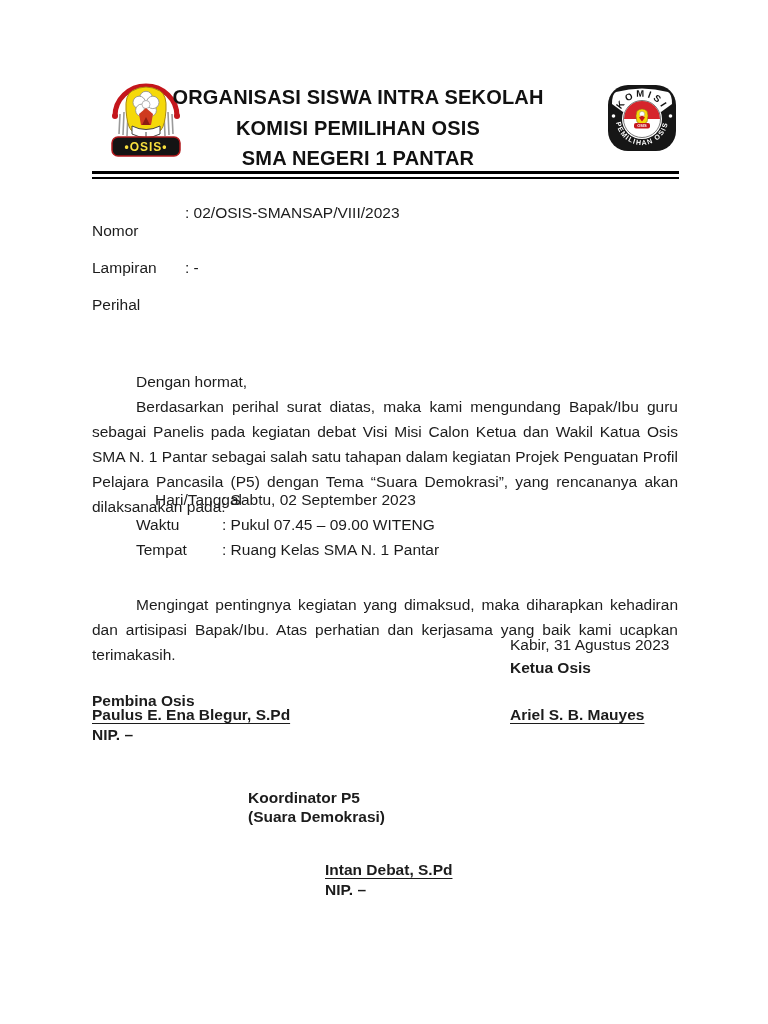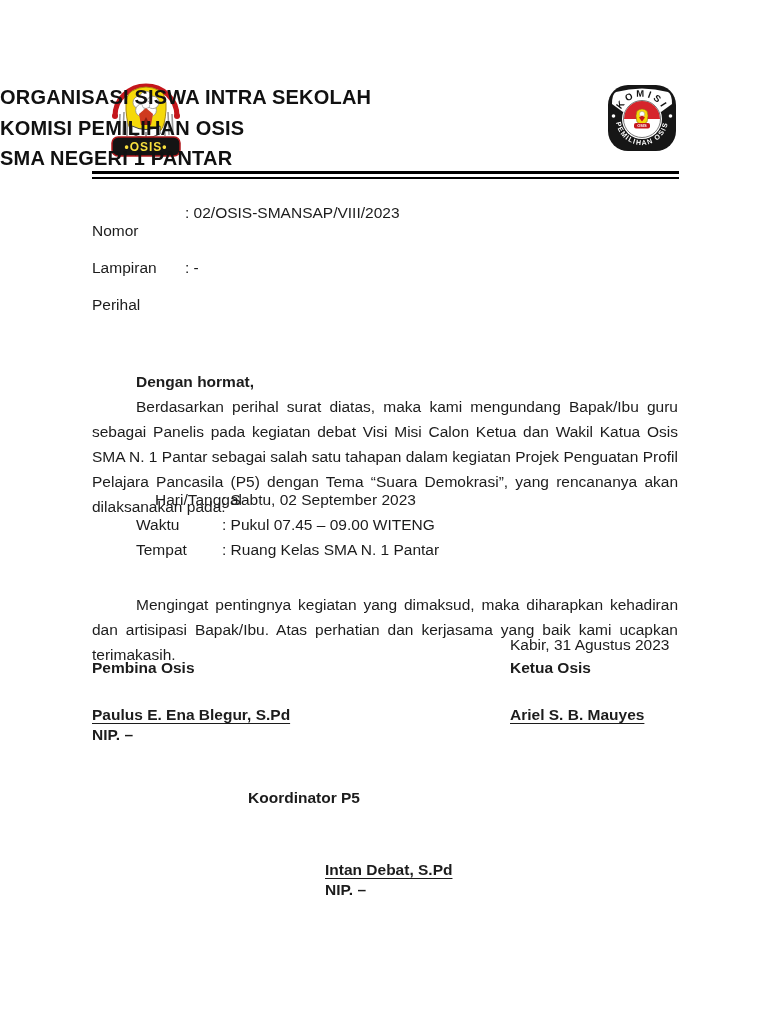--- a/index.html
+++ b/index.html
@@ -12,21 +12,21 @@
     color: #1c1c1c;
     font-size: 15.5px;
     overflow: hidden;
   }
   .abs { position: absolute; }
   .bold { font-weight: bold; }
   .title-line {
     position: absolute;
     left: 0;
     width: 716px;
-    text-align: left;
+    text-align: center;
     font-weight: bold;
     font-size: 20px;
     letter-spacing: 0.2px;
     color: #111;
   }
   .rule {
     position: absolute;
     left: 92px;
     top: 171px;
     width: 587px;
@@ -147,46 +147,47 @@
 
     <div class="meta-label" style="left:92px; top:259px;">Lampiran</div>
     <div class="meta-value" style="left:185px; top:259px;">: -</div>
 
     <div class="meta-label" style="left:92px; top:296px;">Perihal</div>
     <div class="meta-value perihal-value" style="left:185px; top:295px; width:500px;">
     </div>
   </div>
 
   <div>
-    <div class="para indent" style="top:369px;font-weight:bold;">Dengan hormat,</div>
+    <div class="para indent" style="top:369px;">Dengan hormat,</div>
     <div class="para indent" style="top:394px;">Berdasarkan perihal surat diatas, maka kami mengundang Bapak/Ibu guru sebagai Panelis pada kegiatan debat Visi Misi Calon Ketua dan Wakil Katua Osis SMA N. 1 Pantar sebagai salah satu tahapan dalam kegiatan Projek Penguatan Profil Pelajara Pancasila (P5) dengan Tema “Suara Demokrasi”, yang rencananya akan dilaksanakan pada:</div>
 
     <div class="sched-label" style="left:136px; top:491px;margin-left:19px;">Hari/Tanggal</div>
     <div class="sched-value" style="left:222px; top:491px;">: Sabtu, 02 September 2023</div>
 
     <div class="sched-label" style="left:136px; top:516px;">Waktu</div>
     <div class="sched-value" style="left:222px; top:516px;">: Pukul 07.45 – 09.00 WITENG</div>
 
     <div class="sched-label" style="left:136px; top:541px;">Tempat</div>
     <div class="sched-value" style="left:222px; top:541px;">: Ruang Kelas SMA N. 1 Pantar</div>
 
     <div class="para indent" style="top:592px;">Mengingat pentingnya kegiatan yang dimaksud, maka diharapkan kehadiran dan artisipasi Bapak/Ibu. Atas perhatian dan kerjasama yang baik kami ucapkan terimakasih.</div>
   </div>
 
   <div>
     <div class="abs" style="left:510px; top:636px;">Kabir, 31 Agustus 2023</div>
 
-    <div class="abs bold" style="left:92px;  top:659px;">Pembina Osis</div>
+    <div class="abs bold" style="left:92px;  top:692px;">Pembina Osis</div>
     <div class="abs bold" style="left:510px; top:659px;">Ketua Osis</div>
 
     <div class="abs sig-name" style="left:92px;  top:706px;">Paulus E. Ena Blegur, S.Pd</div>
     <div class="abs sig-name" style="left:510px; top:706px;">Ariel S. B. Mauyes</div>
 
     <div class="abs bold" style="left:92px; top:726px;">NIP. –</div>
 
     <div class="coord-block">
       <div>Koordinator P5</div>
+      <div>(Suara Demokrasi)</div>
     </div>
     <div class="abs sig-name" style="left:325px; top:861px;">Intan Debat, S.Pd</div>
     <div class="abs bold" style="left:325px; top:881px;">NIP. –</div>
   </div>
 
 </div>
 
 </body></html>

